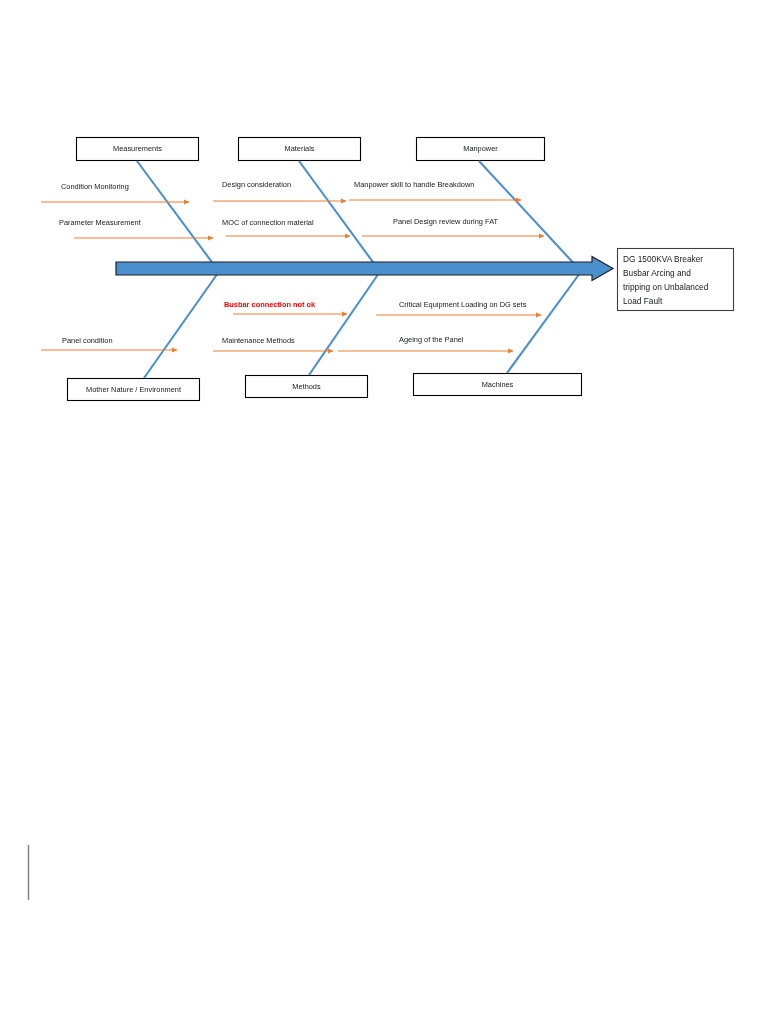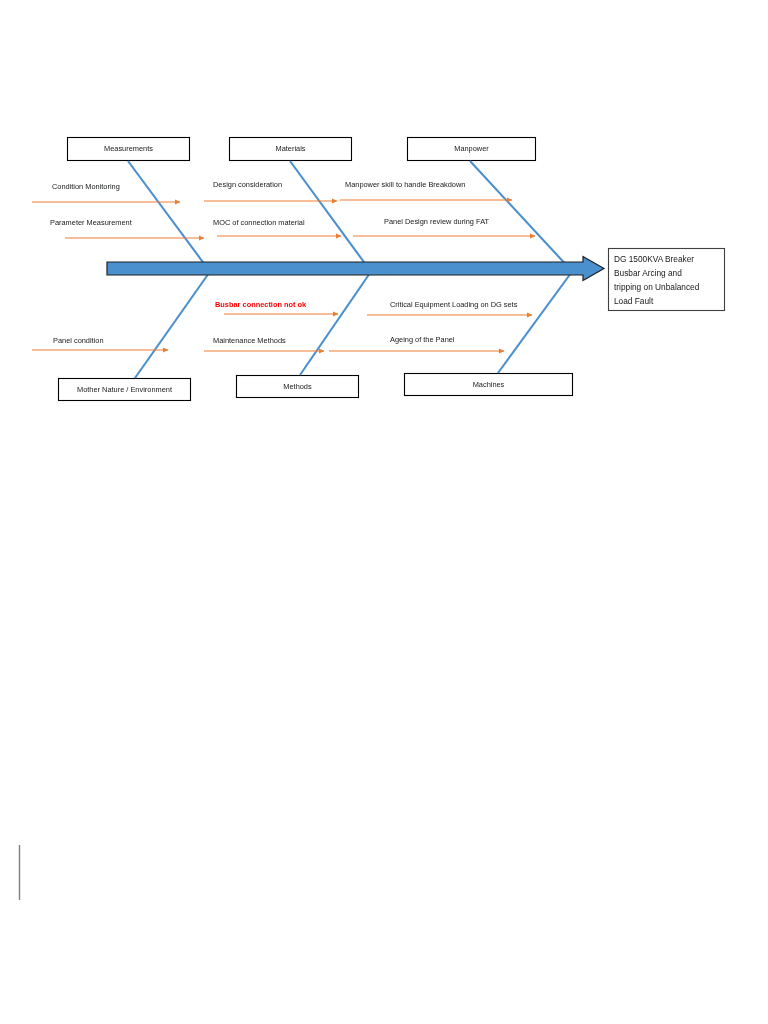--- a/index.html
+++ b/index.html
@@ -10,21 +10,21 @@
   }
   body {
     width: 768px;
     height: 1024px;
     position: relative;
     font-family: "Liberation Sans", sans-serif;
     overflow: hidden;
   }
   #diagram-root {
     position: absolute;
-    left: 4px;
+    left: 13px;
     top: 0;
     width: 612px;
     height: 1024px;
   }
   svg#fishbone {
     display: block;
     width: 768px;
     height: 1024px;
   }
   .cat-box-rect {

